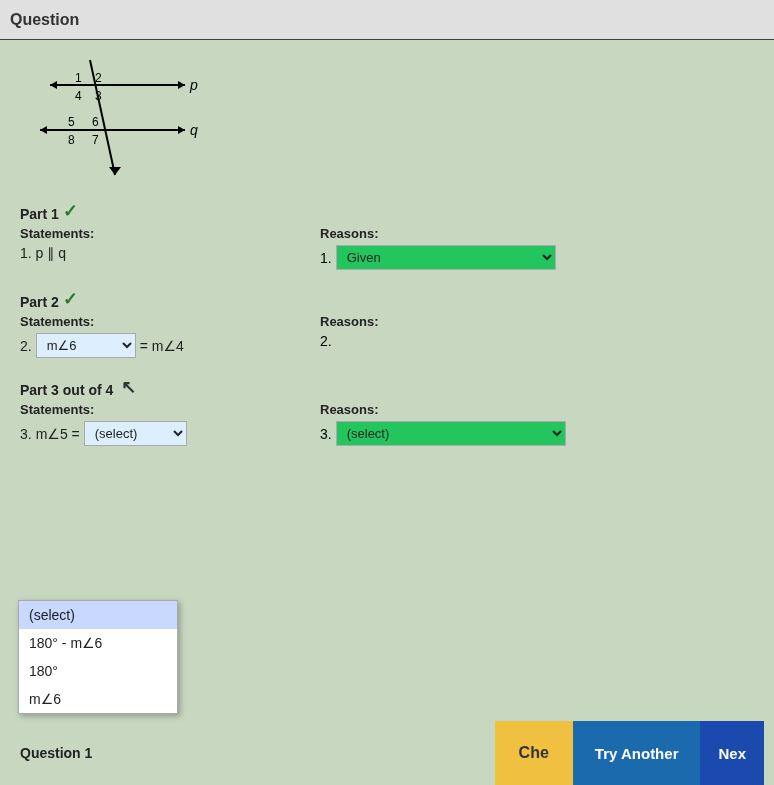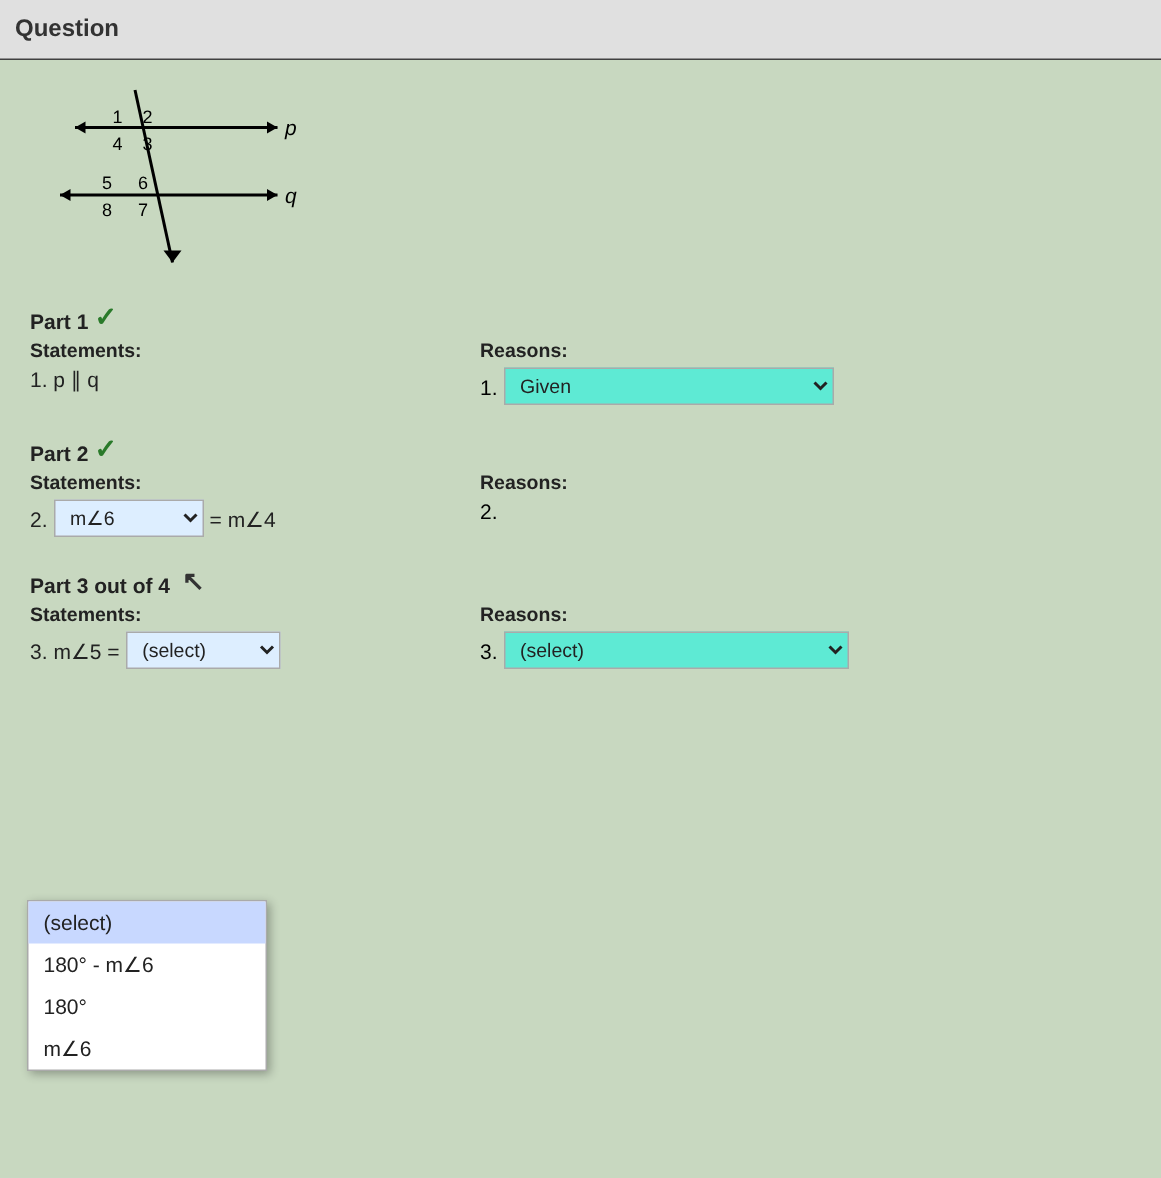--- a/index.html
+++ b/index.html
@@ -96,21 +96,21 @@
 
     .statement-with-select {
       display: flex;
       align-items: center;
       gap: 4px;
       font-size: 14px;
       color: #222;
     }
 
     select.reason-select {
-      background: #5eead4;
+      background: #22c55e;
       border: 1px solid #aaa;
       font-size: 13px;
       padding: 3px 6px;
       min-width: 220px;
       color: #222;
     }
 
     select.stmt-select {
       background: #ddeeff;
       border: 1px solid #aaa;
@@ -348,14 +348,22 @@
     </div>
   </div>
 
   <div class="dropdown-overlay">
     <div class="dropdown-item selected">(select)</div>
     <div class="dropdown-item">180° - m∠6</div>
     <div class="dropdown-item">180°</div>
     <div class="dropdown-item">m∠6</div>
   </div>
 
+  <div class="bottom-bar">
+    <div class="question-label">
+      <span>Question 1</span>
+    </div>
+    <button class="check-button">Che</button>
+    <button class="try-another-button">Try Another</button>
+    <button class="next-button">Nex</button>
+  </div>
 
 </div>
 
 </body></html>

